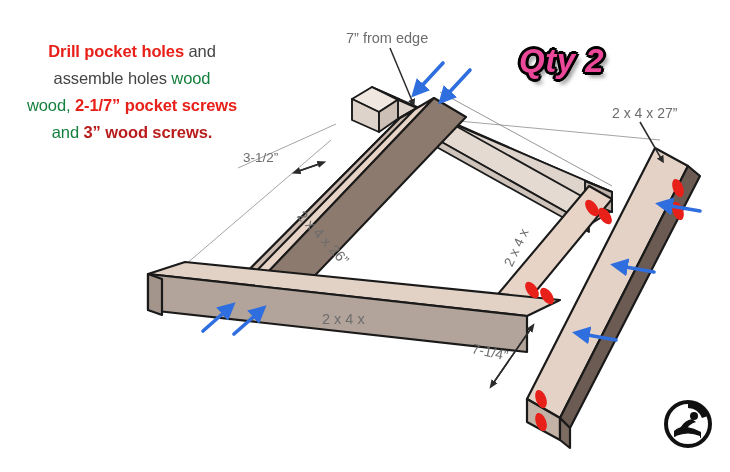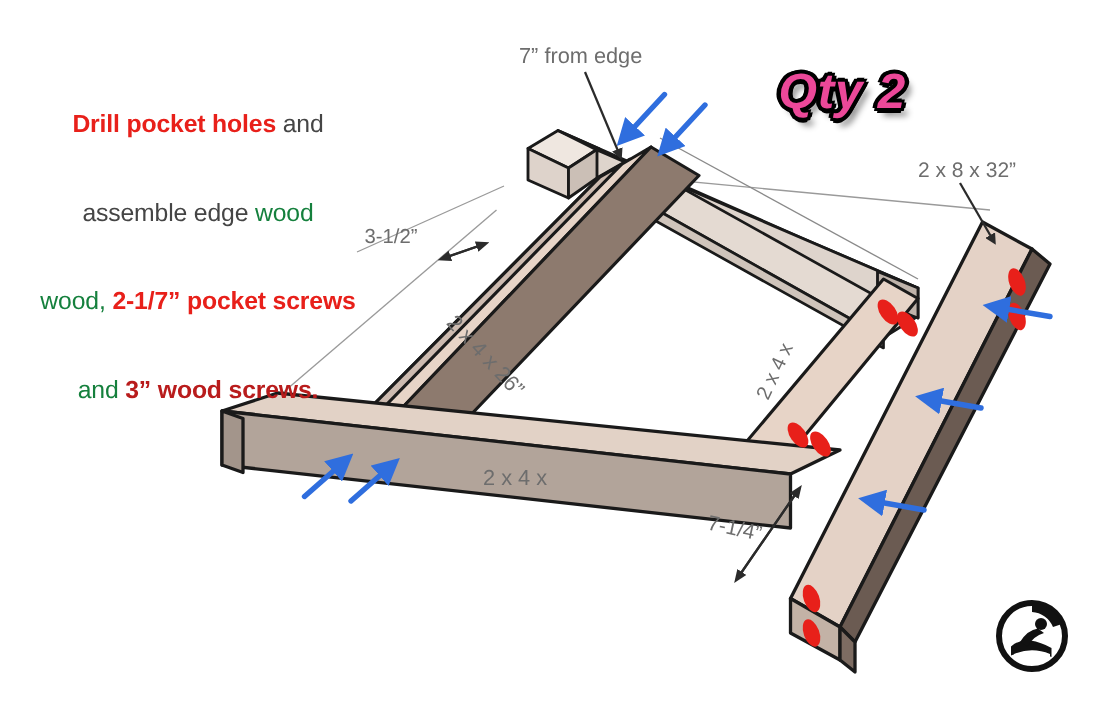--- a/index.html
+++ b/index.html
@@ -29,21 +29,21 @@
     left: 8px;
     top: 38px;
     width: 248px;
     text-align: center;
     font-family: "Liberation Sans", sans-serif;
     font-size: 16.5px;
     line-height: 27px;
     color: #3a3a3a;
     letter-spacing: -0.1px;
   }
-  #instructions .ln { display: block; white-space: nowrap; margin-top: 32px; }
+  #instructions .ln { display: block; white-space: nowrap; }
   .t-red   { color: #e8201a; font-weight: bold; }
   .t-blue  { color: #b91c1c; font-weight: bold; }
   .t-bold  { color: #15803d; font-weight: normal; }
   .t-plain { color: #454545; font-weight: normal; }
 
   
   .lbl {
     position: absolute;
     font-family: "Liberation Sans", sans-serif;
     color: #6d6d6d;
@@ -196,27 +196,27 @@
         <path d="M0,0 L5,2.5 L0,5 z" fill="#2b2b2b"></path>
       </marker>
       <marker id="ahBlackS" markerWidth="6" markerHeight="6" refX="3" refY="3" orient="auto" markerUnits="strokeWidth">
         <path d="M0,0.6 L6,3 L0,5.4 z" fill="#2b2b2b"></path>
       </marker>
     </defs>
   </svg>
 
   <div id="instructions">
     <span class="ln"><span class="t-red">Drill pocket holes</span><span class="t-plain"> and</span></span>
-    <span class="ln"><span class="t-plain">assemble edge </span><span class="t-bold">wood</span></span>
+    <span class="ln"><span class="t-plain">assemble holes </span><span class="t-bold">wood</span></span>
     <span class="ln"><span class="t-bold">wood, </span><span class="t-red">2-1/7” pocket screws</span></span>
     <span class="ln"><span class="t-bold">and </span><span class="t-blue">3” wood screws.</span></span>
   </div>
 
   <div class="lbl" id="lbl-edge">7” from edge</div>
-  <div class="lbl" id="lbl-32">2 x 8 x 32”</div>
+  <div class="lbl" id="lbl-32">2 x 4 x 27”</div>
   <div class="lbl" id="lbl-35">3-1/2”</div>
   <div class="lbl" id="lbl-26">2 x 4 x 26”</div>
   <div class="lbl" id="lbl-mid">2 x 4 x</div>
   <div class="lbl" id="lbl-bot">2 x 4 x</div>
   <div class="lbl" id="lbl-7">7-1/4”</div>
 
   <div id="qty">Qty 2</div>
 
   <svg id="logo" viewBox="0 0 48 48" xmlns="http://www.w3.org/2000/svg">
     <circle cx="24" cy="24" r="22" fill="none" stroke="#111" stroke-width="4"></circle>

